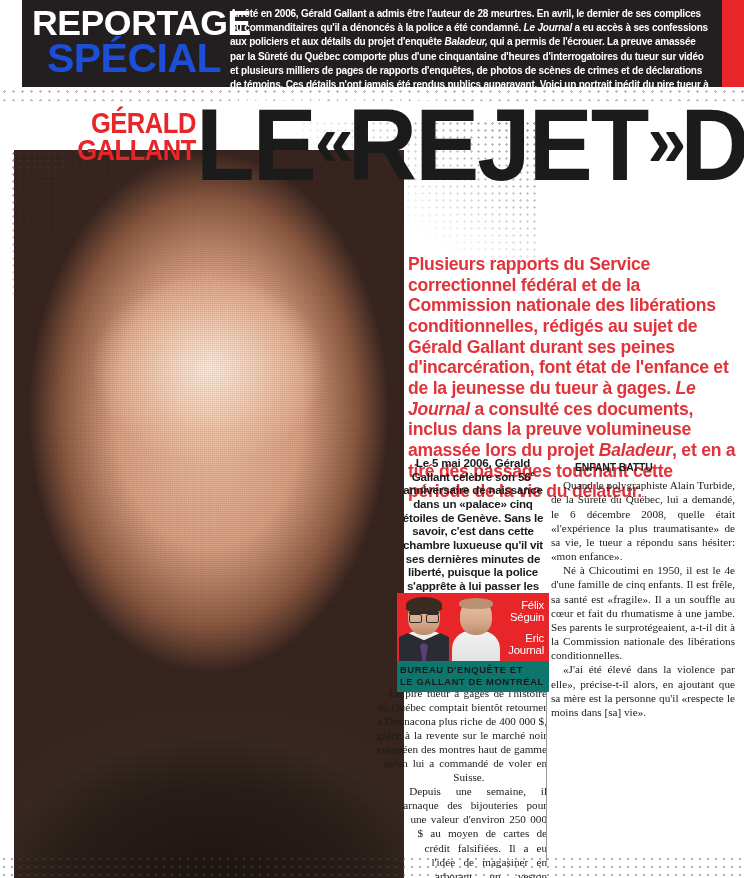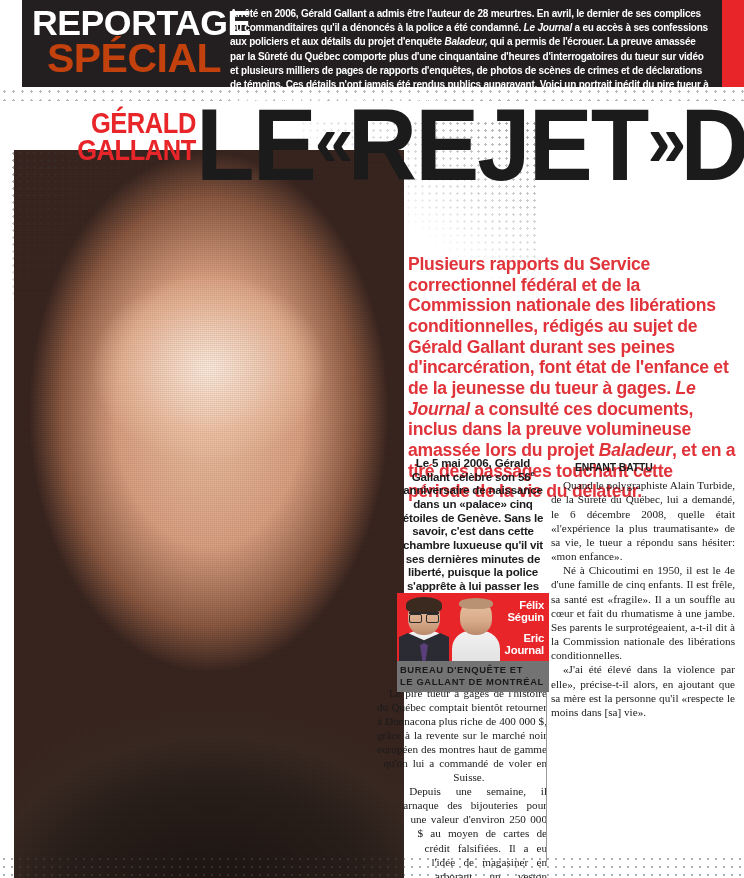--- a/index.html
+++ b/index.html
@@ -62,21 +62,21 @@
     letter-spacing: -0.5px;
     color: #ffffff;
     transform: scaleX(1.02);
   }
   .special {
     display: block;
     font-family: "Liberation Sans", sans-serif;
     font-weight: bold;
     font-size: 41px;
     letter-spacing: -0.5px;
-    color: #c2410c;
+    color: #1d4ed8;
     margin-top: 1px;
   }
   .banner-text {
     position: absolute;
     left: 230px;
     top: 7px;
     width: 480px;
     color: #ffffff;
     font-family: "Liberation Sans", sans-serif;
     font-weight: bold;
@@ -334,29 +334,29 @@
     background: #5b3f7a;
     clip-path: polygon(0 12%, 50% 0, 100% 12%, 70% 100%, 30% 100%);
   }
   .byline-names {
     position: absolute;
     right: 5px;
     top: 7px;
     text-align: right;
     color: #ffffff;
     font-family: "Liberation Sans", sans-serif;
-    font-weight: bold;
+    font-weight: normal;
     font-size: 11.3px;
     line-height: 1.02;
     letter-spacing: -0.2px;
   }
   .byline-names .n2 { margin-top: 10px; }
   .byline-bar {
     width: 152px;
-    background: #737373;
+    background: #0f766e;
     padding: 3px 0 4px 3px;
     box-sizing: border-box;
     color: #1b1b1b;
     font-family: "Liberation Sans", sans-serif;
     font-weight: bold;
     font-size: 9.4px;
     line-height: 1.28;
     letter-spacing: 0.6px;
   }
 

